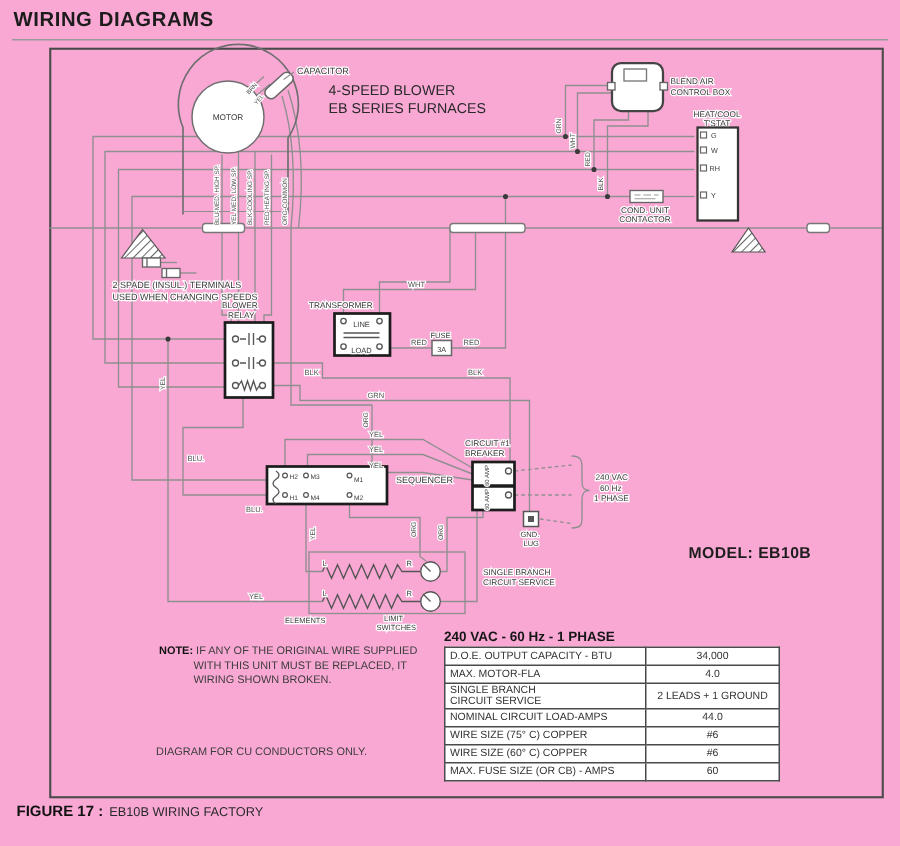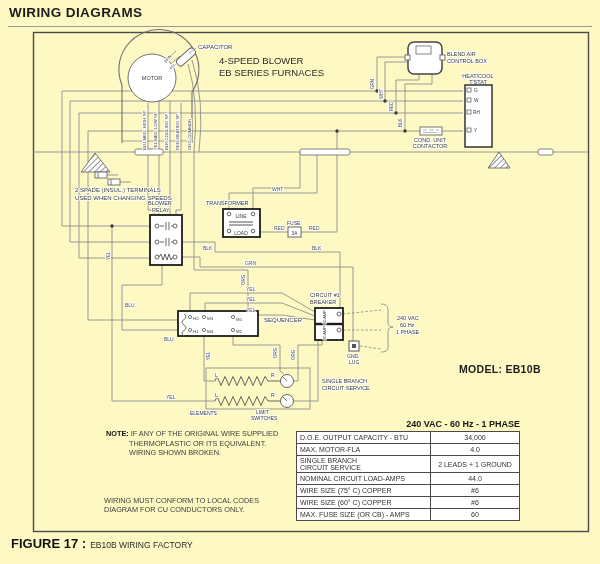--- a/index.html
+++ b/index.html
@@ -1,33 +1,33 @@
 <!DOCTYPE html>
 <html><head>
 <meta charset="utf-8">
 <style>
   html,body{margin:0;padding:0;background:#fff;}
-  #screen{position:relative;width:600px;height:564px;background:#fef9c3;
+  #screen{position:relative;width:600px;height:564px;background:#f9a8d4;
     font-family:"Liberation Sans", sans-serif;color:#2e2e2e;overflow:hidden;}
   .abs{position:absolute;}
   #page-title{left:9px;top:5px;font-size:13.5px;font-weight:bold;letter-spacing:.4px;color:#1c1c1c;}
   #title-rule{left:8px;top:26px;width:584px;border-top:1px solid #9a9a9a;height:0;}
   #diagram-title{left:219px;top:55px;font-size:9.5px;font-weight:normal;color:#2a2a2a;line-height:12px;}
   #model-label{left:420px;top:363px;font-size:10.5px;font-weight:bold;color:#1d1d1d;letter-spacing:.3px;margin-left:39px;}
   #note-block{left:106px;top:429px;width:215px;font-size:7.3px;line-height:9.6px;color:#3c3c3c;}
   #note-block .note-head{font-weight:bold;color:#111;}
   #note-block .ind{padding-left:23px;}
   #conform-block{left:104px;top:496px;width:200px;font-size:7.3px;line-height:9.4px;color:#3c3c3c;}
   #spec-table-wrap{left:296px;top:419px;width:224px;}
-  #spec-title{font-size:9px;font-weight:bold;text-align:right;color:#161616;margin-bottom:2px;}
+  #spec-title{font-size:9px;font-weight:bold;text-align:left;color:#161616;margin-bottom:2px;}
   table.spec{border-collapse:collapse;width:224px;border:1.6px solid #2b2b2b;background:#fff;}
   table.spec td{border:1px solid #4a4a4a;font-size:7px;color:#333;padding:1px 3px;height:9px;}
   table.spec td.val{text-align:center;width:82px;}
   #figure-caption{left:11px;top:536px;font-size:8.5px;color:#2b2b2b;}
-  #figure-caption .fig{font-size:13px;font-weight:bold;color:#111;margin-right:4px;}
+  #figure-caption .fig{font-size:10px;font-weight:bold;color:#111;margin-right:4px;}
   svg text{font-family:"Liberation Sans", sans-serif;}
   .wl{fill:#4f4f4f;stroke:#ffffff;stroke-width:1.6px;paint-order:stroke;}
   .bl{fill:#3a3a3a;stroke:#ffffff;stroke-width:1.6px;paint-order:stroke;}
 </style>
 </head>
 <body>
 
 <div id="screen">
 
   <div class="abs" id="page-title">WIRING DIAGRAMS</div>
@@ -320,25 +320,24 @@
   <div class="abs" id="diagram-title">
     <div>4-SPEED BLOWER</div>
     <div>EB SERIES FURNACES</div>
   </div>
 
   <div class="abs" id="model-label">MODEL: EB10B</div>
 
   <div class="abs" id="note-block">
     <div><span class="note-head">NOTE:</span>
       <span>IF ANY OF THE ORIGINAL WIRE SUPPLIED</span></div>
-    <div class="ind">THERMOPLASTIC OR ITS EQUIVALENT.</div>
+    <div class="ind">WITH THIS UNIT MUST BE REPLACED, IT</div>
     <div class="ind">WIRING SHOWN BROKEN.</div>
   </div>
   <div class="abs" id="conform-block">
-    <div>WIRING MUST CONFORM TO LOCAL CODES</div>
     <div>DIAGRAM FOR CU CONDUCTORS ONLY.</div>
   </div>
 
   <div class="abs" id="spec-table-wrap">
     <div id="spec-title">240 VAC - 60 Hz - 1 PHASE</div>
     <table class="spec">
       <tbody>
           <tr>
         <td>D.O.E. OUTPUT CAPACITY - BTU</td>
         <td class="val">34,000</td>

